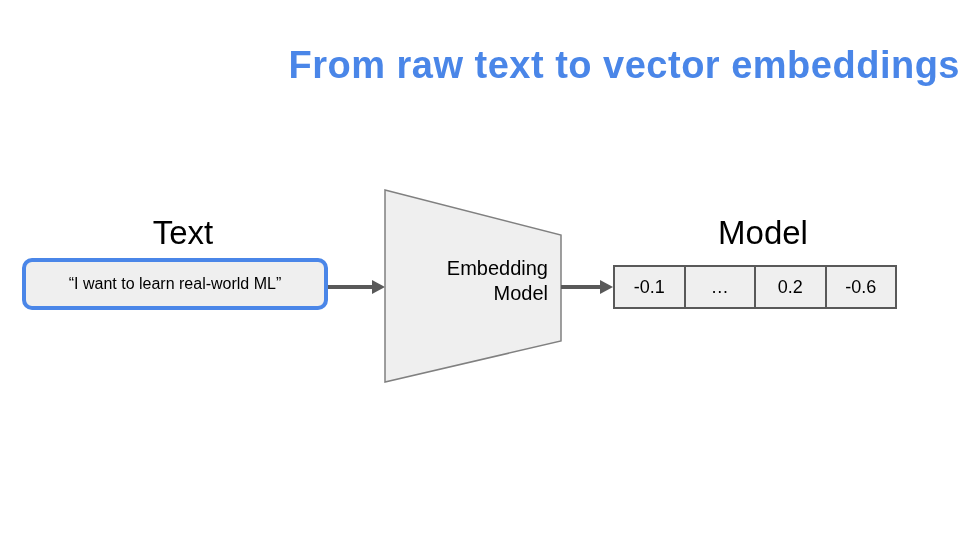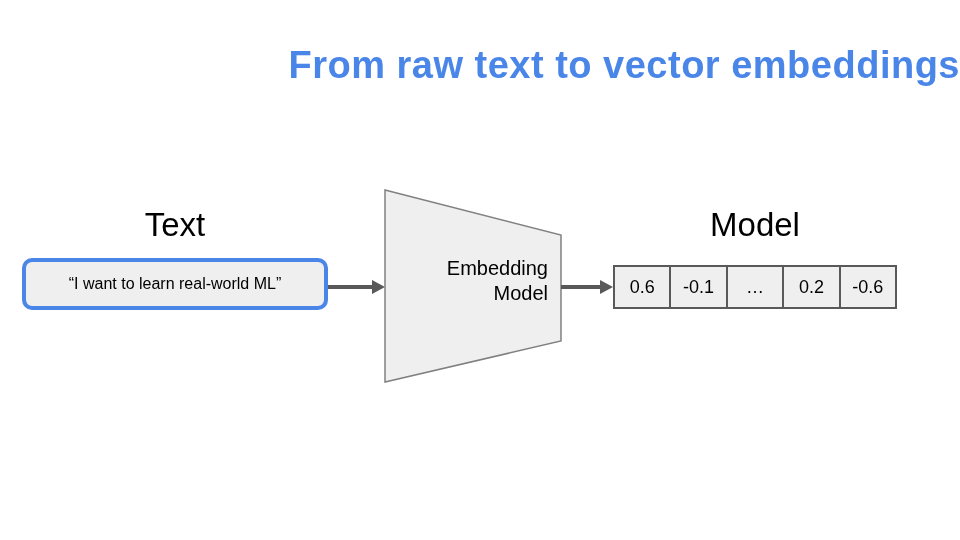--- a/index.html
+++ b/index.html
@@ -23,21 +23,21 @@
     margin: 0;
     text-align: right;
     font-size: 38px;
     font-weight: 700;
     letter-spacing: 0.5px;
     color: #4a86e8;
   }
   .section-label {
     position: absolute;
     top: 206px;
-    margin: 0;
+    margin: 8px;
     text-align: center;
     font-size: 33px;
     font-weight: 400;
     color: #000000;
   }
   .text-label { left: 22px; width: 306px; }
   .vector-label { left: 613px; width: 284px; }
 
   .text-box {
     position: absolute;
@@ -126,20 +126,19 @@
   <div class="model-label">Embedding Model</div>
 
   <svg class="arrow-svg arrow2" width="53" height="20" viewBox="0 0 53 20">
     <line x1="0" y1="10" x2="39" y2="10" stroke="#595959" stroke-width="4"></line>
     <polygon points="39,3 52,10 39,17" fill="#595959"></polygon>
   </svg>
 
   <div class="section-label vector-label">Model</div>
 
   <div class="vector-row">
-    <div class="vector-cell">0.6</div>
     <div class="vector-cell">-0.1</div>
     <div class="vector-cell">…</div>
     <div class="vector-cell">0.2</div>
     <div class="vector-cell">-0.6</div>
   </div>
 
 </div>
 
 </body></html>

